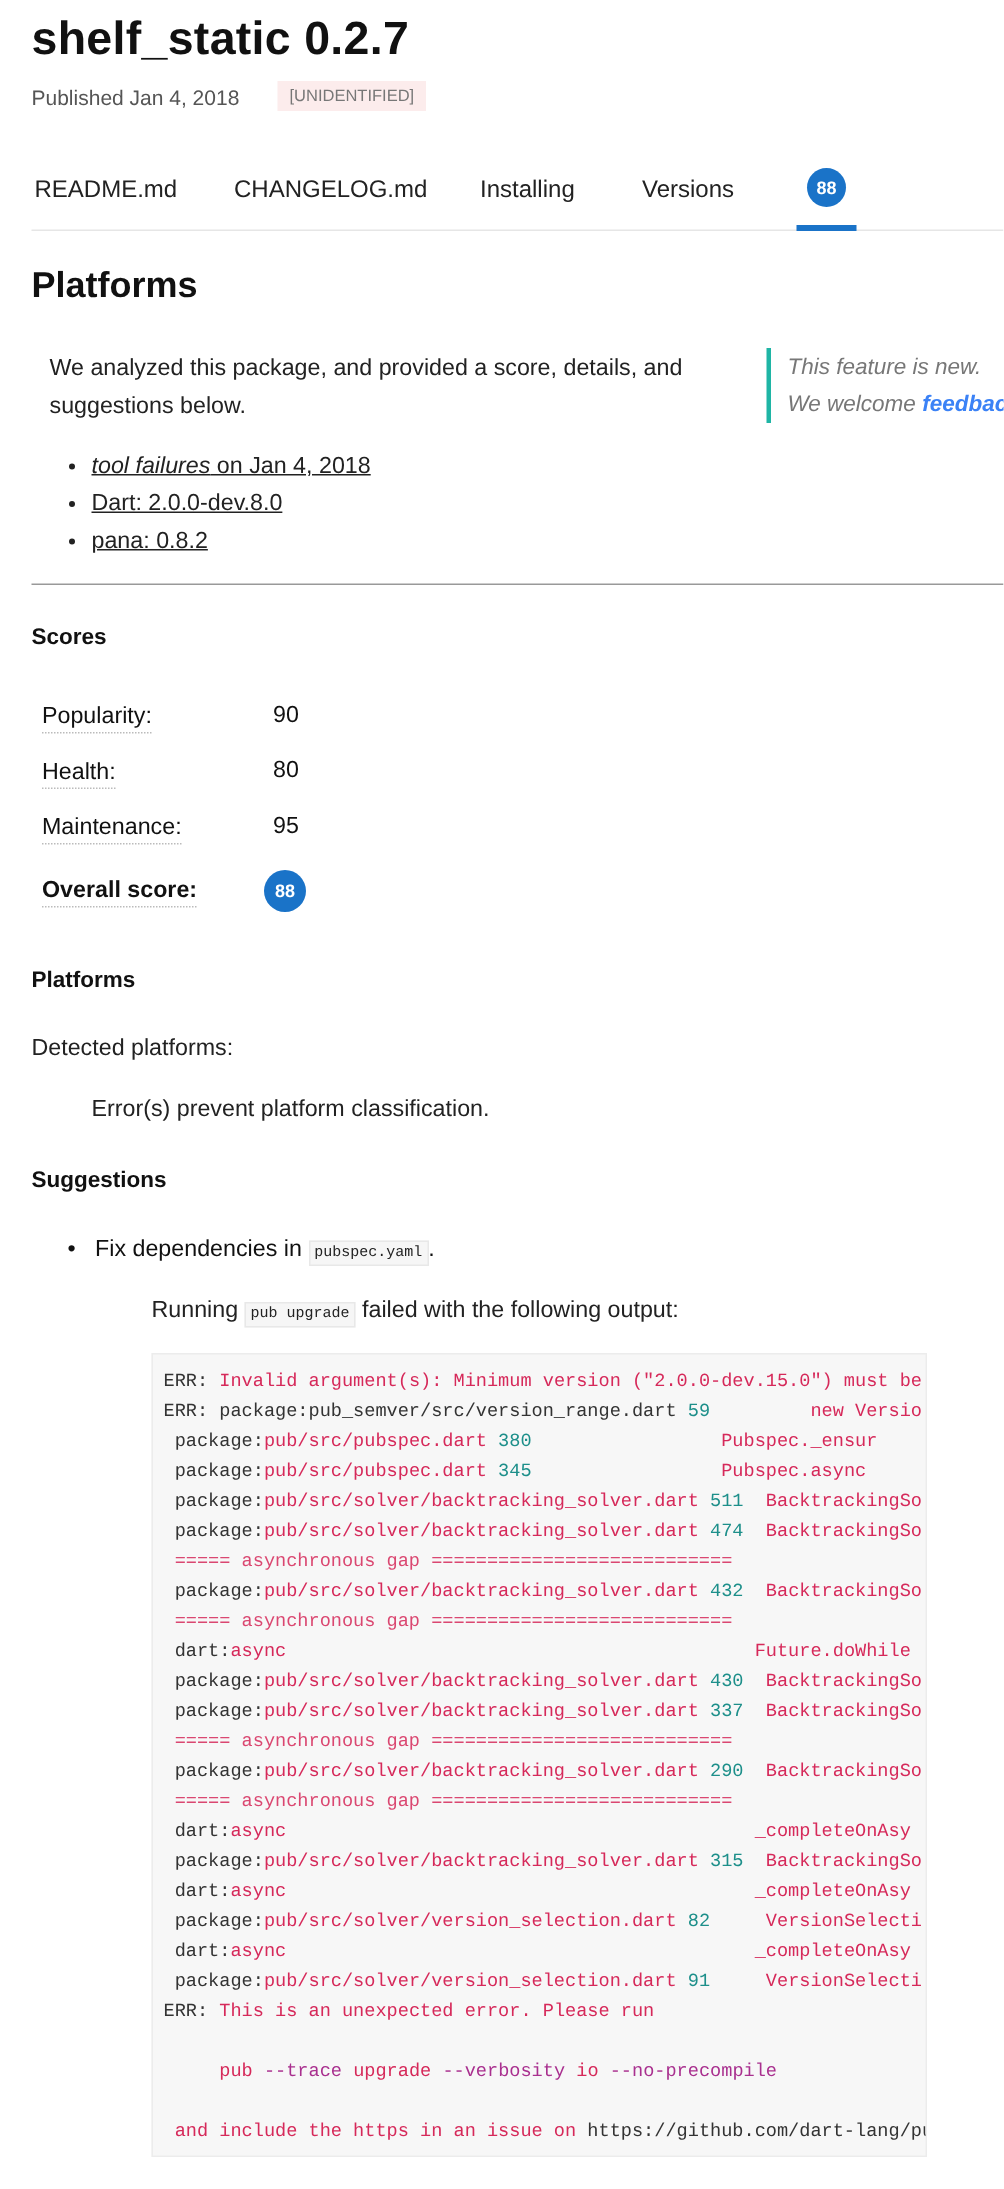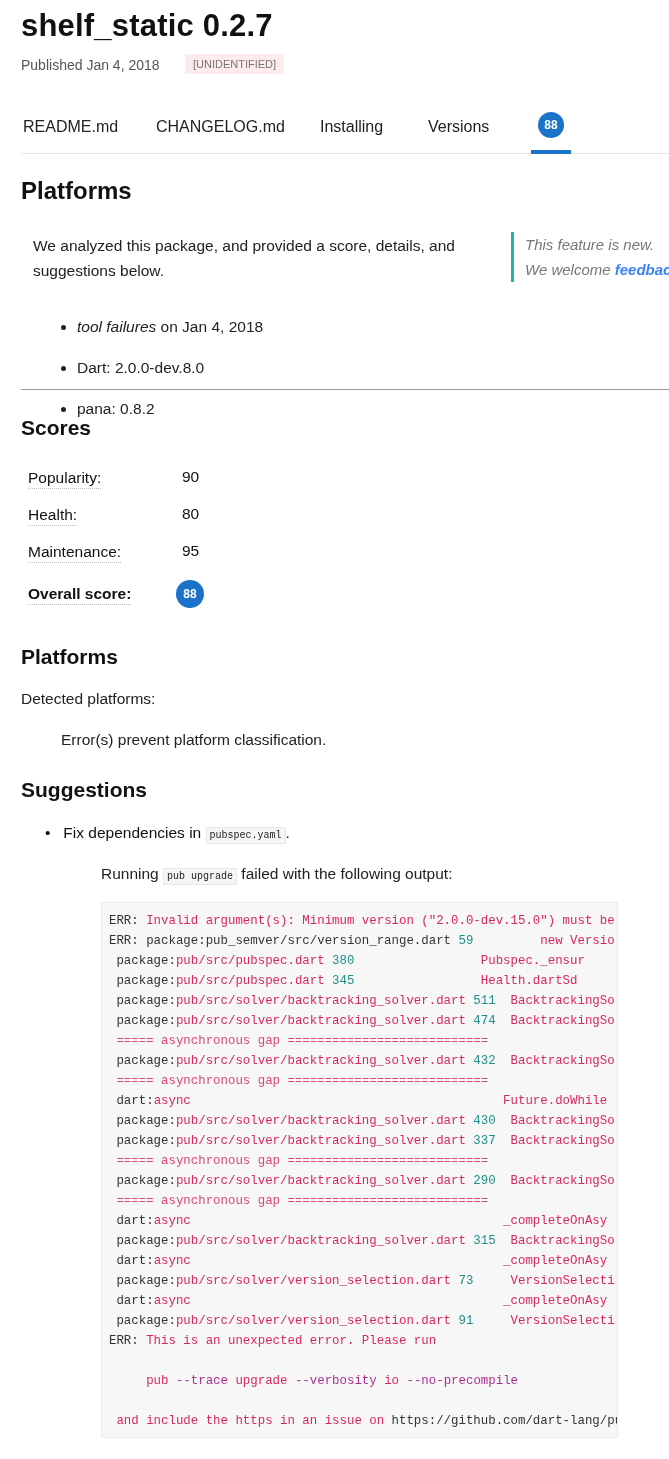--- a/index.html
+++ b/index.html
@@ -13,23 +13,23 @@
   .tabs { position: absolute; left: 21px; top: 108px; width: 648px; height: 45px; border-bottom: 1px solid #e6e6e6; }
   .tab { position: absolute; top: 10px; font-size: 16px; color: #222; cursor: pointer; }
   .tab-score { position: absolute; left: 510px; top: 0; width: 40px; height: 45px; }
   .tab-score .circle { position: absolute; left: 7px; top: 4px; width: 26px; height: 26px; border-radius: 50%; background: #1a73c8; color: #fff; font-size: 12px; font-weight: bold; text-align: center; line-height: 26px; }
   .tab-score .underline { position: absolute; left: 0; bottom: -1px; width: 40px; height: 4px; background: #1a73c8; }
   h2.analysis { position: absolute; left: 21px; top: 177px; margin: 0; font-size: 24px; font-weight: bold; }
   .intro { position: absolute; left: 21px; top: 233px; width: 450px; font-size: 15.5px; line-height: 25px; color: #222; margin-left: 12px; }
   .aside { position: absolute; left: 511px; top: 232px; border-left: 3px solid #1fb5a5; padding-left: 11px; font-style: italic; color: #777; font-size: 15px; line-height: 25px; white-space: nowrap; }
   .aside a { color: #3b82f6; font-weight: bold; text-decoration: none; }
   ul.meta { position: absolute; left: 21px; top: 298px; margin: 0; padding-left: 40px; font-size: 15.5px; line-height: 25px; color: #222; }
-  ul.meta li { margin: 16px; }
+  ul.meta li { margin: 0; text-decoration: underline; }
   .hr { position: absolute; left: 21px; top: 389px; width: 648px; height: 1px; background: #999; }
-  h3 { position: absolute; margin: 0; font-size: 21px; font-weight: bold; left: 21px; }
+  h3 { position: absolute; margin: 0; font-size: 15px; font-weight: bold; left: 21px; }
   .score-row { position: absolute; left: 28px; font-size: 15.5px; }
   .score-row .label { display: inline-block; border-bottom: 1px dotted #bbb; line-height: 20px; }
   .score-row .val { position: absolute; left: 154px; top: 0; }
   .score-circle { position: absolute; left: 148px; top: -4px; width: 28px; height: 28px; border-radius: 50%; background: #1a73c8; color: #fff; font-size: 12px; font-weight: bold; text-align: center; line-height: 28px; }
   .plain { position: absolute; font-size: 15.5px; color: #222; }
   code.inline { font-family: "Liberation Mono", monospace; font-size: 10px; background: #f6f6f6; border: 1px solid #e8e8e8; padding: 2px 3px; color: #222; }
   .bullet { position: absolute; left: 45px; font-size: 15.5px; }
   pre.out {
     position: absolute; left: 101px; top: 902px; width: 508px; height: 518px;
     margin: 0; padding: 8px 0 8px 7px; background: #f7f7f7; border: 1px solid #ececec;
@@ -104,35 +104,35 @@
   <span>•</span>&nbsp;&nbsp;&nbsp;<span>Fix dependencies in </span><code class="inline">pubspec.yaml</code><span>.</span>
 </div>
 
 <div class="plain" style="left:101px; top:865px">
   <span>Running </span><code class="inline">pub upgrade</code><span> failed with the following output:</span>
 </div>
 
 <pre class="out" id="error-output"><span><span>ERR: </span><span class="r">Invalid argument(s): Minimum version ("2.0.0-dev.15.0") must be</span></span>
 <span><span>ERR: package:pub_semver/src/version_range.dart </span><span class="n">59</span><span>         </span><span class="r">new Versio</span></span>
 <span><span> package:</span><span class="r">pub/src/pubspec.dart</span><span> </span><span class="n">380</span><span>                 </span><span class="r">Pubspec._ensur</span></span>
-<span><span> package:</span><span class="r">pub/src/pubspec.dart</span><span> </span><span class="n">345</span><span>                 </span><span class="r">Health.dartSd</span></span>
+<span><span> package:</span><span class="r">pub/src/pubspec.dart</span><span> </span><span class="n">345</span><span>                 </span><span class="r">Pubspec.async</span></span>
 <span><span> package:</span><span class="r">pub/src/solver/backtracking_solver.dart</span><span> </span><span class="n">511</span><span>  </span><span class="r">BacktrackingSo</span></span>
 <span><span> package:</span><span class="r">pub/src/solver/backtracking_solver.dart</span><span> </span><span class="n">474</span><span>  </span><span class="r">BacktrackingSo</span></span>
 <span><span class="g"> ===== asynchronous gap ===========================</span></span>
 <span><span> package:</span><span class="r">pub/src/solver/backtracking_solver.dart</span><span> </span><span class="n">432</span><span>  </span><span class="r">BacktrackingSo</span></span>
 <span><span class="g"> ===== asynchronous gap ===========================</span></span>
 <span><span> dart:</span><span class="r">async</span><span>                                          </span><span class="r">Future.doWhile</span></span>
 <span><span> package:</span><span class="r">pub/src/solver/backtracking_solver.dart</span><span> </span><span class="n">430</span><span>  </span><span class="r">BacktrackingSo</span></span>
 <span><span> package:</span><span class="r">pub/src/solver/backtracking_solver.dart</span><span> </span><span class="n">337</span><span>  </span><span class="r">BacktrackingSo</span></span>
 <span><span class="g"> ===== asynchronous gap ===========================</span></span>
 <span><span> package:</span><span class="r">pub/src/solver/backtracking_solver.dart</span><span> </span><span class="n">290</span><span>  </span><span class="r">BacktrackingSo</span></span>
 <span><span class="g"> ===== asynchronous gap ===========================</span></span>
 <span><span> dart:</span><span class="r">async</span><span>                                          </span><span class="r">_completeOnAsy</span></span>
 <span><span> package:</span><span class="r">pub/src/solver/backtracking_solver.dart</span><span> </span><span class="n">315</span><span>  </span><span class="r">BacktrackingSo</span></span>
 <span><span> dart:</span><span class="r">async</span><span>                                          </span><span class="r">_completeOnAsy</span></span>
-<span><span> package:</span><span class="r">pub/src/solver/version_selection.dart</span><span> </span><span class="n">73</span><span>     </span><span class="r">VersionSelecti</span></span>
+<span><span> package:</span><span class="r">pub/src/solver/version_selection.dart</span><span> </span><span class="n">82</span><span>     </span><span class="r">VersionSelecti</span></span>
 <span><span> dart:</span><span class="r">async</span><span>                                          </span><span class="r">_completeOnAsy</span></span>
 <span><span> package:</span><span class="r">pub/src/solver/version_selection.dart</span><span> </span><span class="n">91</span><span>     </span><span class="r">VersionSelecti</span></span>
 <span><span>ERR: </span><span class="r">This is an unexpected error. Please run</span></span>
 <span><span></span></span>
 <span><span>     </span><span class="r">pub </span><span class="p">--trace</span><span class="r"> upgrade </span><span class="p">--verbosity</span><span class="r"> io </span><span class="p">--no-precompile</span></span>
 <span><span></span></span>
 <span><span> </span><span class="r">and include the https in an issue on </span><span>https://github.com/dart-lang/pub</span></span></pre>
 
 </body></html>

